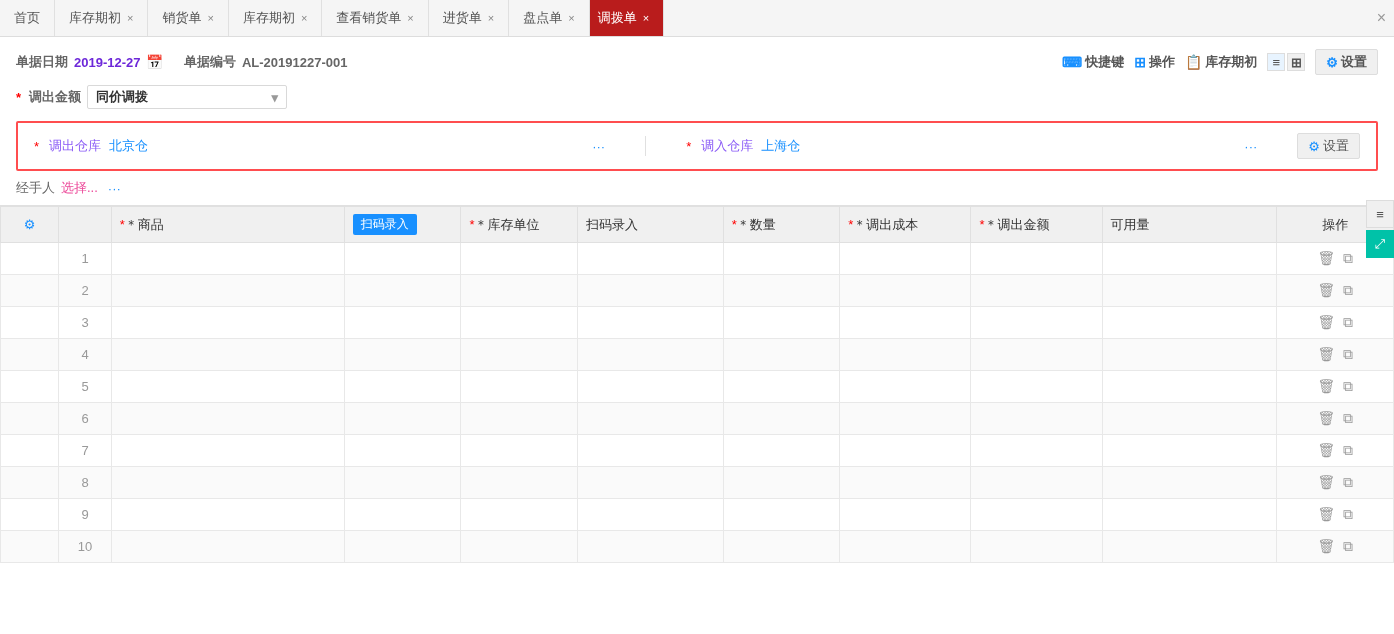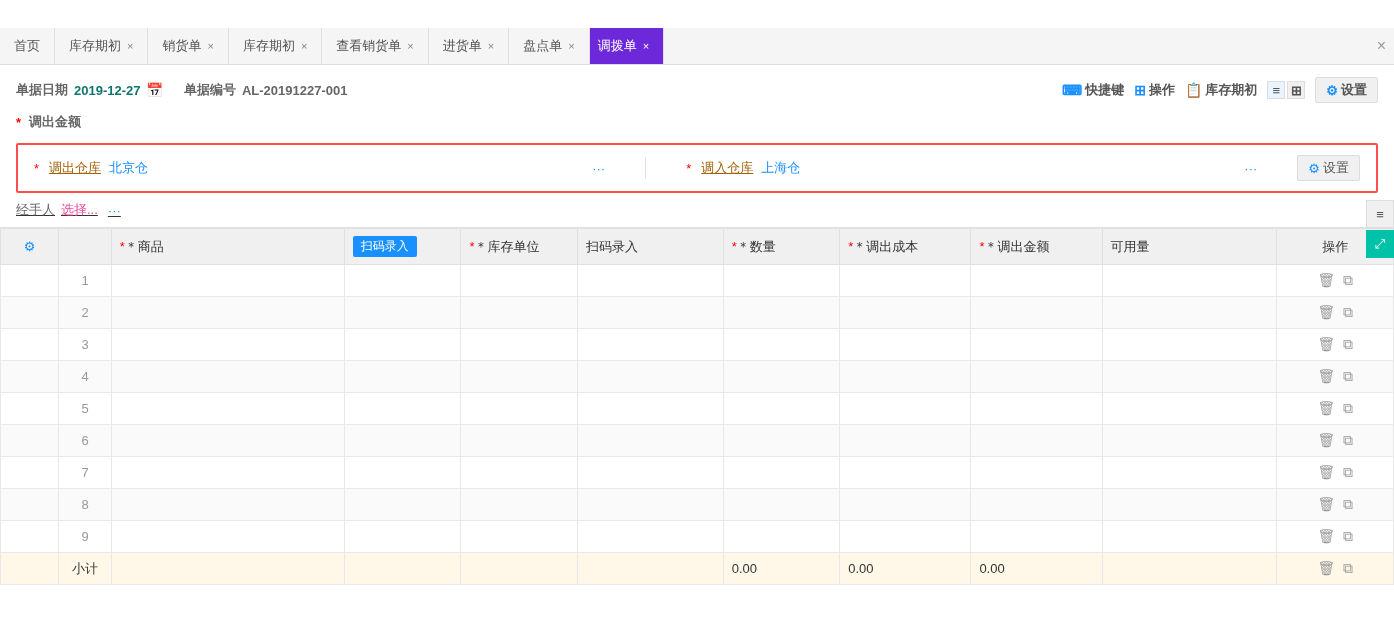--- a/index.html
+++ b/index.html
@@ -9,21 +9,21 @@
       align-items: center;
       padding: 0 14px;
       height: 36px;
       cursor: pointer;
       border-right: 1px solid #e0e0e0;
       color: #555;
       white-space: nowrap;
       background: #f5f5f5;
     }
     .tab-item.active {
-      background: #6d28d9;
+      background: #b91c1c;
       color: #fff;
       padding-left: 8px;
     }
     .tab-item .close-icon {
       margin-left: 6px;
       font-size: 11px;
       color: inherit;
       opacity: 0.7;
     }
     .tab-item.active .close-icon {
@@ -57,21 +57,21 @@
     }
     .field-label {
       color: #666;
       white-space: nowrap;
     }
     .required-star {
       color: #f00;
       margin-right: 2px;
     }
     .field-value {
-      color: #0f766e;
+      color: #6d28d9;
     }
     .calendar-icon {
       color: #1890ff;
       cursor: pointer;
       font-size: 14px;
     }
     .doc-no {
       color: #666;
     }
     .toolbar-right {
@@ -117,23 +117,22 @@
       align-items: center;
       gap: 40px;
     }
     .warehouse-field {
       display: flex;
       align-items: center;
       gap: 8px;
       flex: 1;
     }
     .warehouse-label {
-      color: #a16207;
+      color: #8b5cf6;
       white-space: nowrap;
-      text-decoration: underline;
     }
     .warehouse-value {
       color: #1890ff;
       font-weight: 500;
     }
     .dots-btn {
       color: #1890ff;
       cursor: pointer;
       margin-left: auto;
     }
@@ -142,21 +141,20 @@
       height: 20px;
       background: #e0e0e0;
     }
 
     
     .handler-row {
       display: flex;
       align-items: center;
       padding: 0 16px 8px 16px;
       gap: 6px;
-      text-decoration: underline;
     }
     .handler-placeholder {
       color: #ec4899;
     }
     .handler-dots {
       color: #1890ff;
       cursor: pointer;
       margin-left: 4px;
     }
 
@@ -280,21 +278,21 @@
       display: flex;
       align-items: center;
       cursor: pointer;
       color: #999;
       font-size: 16px;
     }
   </style>
 </head>
 <body>
 
-<div style="position:relative;margin-top:28px;">
+<div style="position:relative;">
 
   <div class="tab-bar-wrapper">
     <div style="display:flex;align-items:center;width:calc(100% - 30px);overflow:hidden;">
       <div class="tab-item">
         <span>首页</span>
       </div>
       <div class="tab-item">
         <span>库存期初</span>
         <span class="close-icon">×</span>
       </div>
@@ -358,20 +356,24 @@
           <span class="icon">⚙</span>
           <span>设置</span>
         </div>
       </div>
     </div>
 
     <div class="form-row" style="margin-bottom:6px;">
       <div class="field-group">
         <span class="required-star">*</span>
         <span class="field-label">调出金额</span>
+        <div style="display:flex;align-items:center;border:1px solid #d9d9d9;border-radius:2px;padding:2px 8px;width:200px;cursor:pointer;background:#fff;">
+          <span style="flex:1;">同价调拨</span>
+          <span style="color:#999;">▾</span>
+        </div>
       </div>
     </div>
   </div>
 
   <div class="highlight-section">
     <div class="warehouse-field">
       <span class="required-star">*</span>
       <span class="warehouse-label">调出仓库</span>
       <span class="warehouse-value">北京仓</span>
       <span class="dots-btn">···</span>
@@ -564,30 +566,30 @@
       <td class="col-spec"></td>
       <td class="col-qty"></td>
       <td class="col-cost"></td>
       <td class="col-amount"></td>
       <td class="col-avail"></td>
       <td class="col-ops" style="text-align:center;">
         <span class="op-icon" title="删除">🗑</span>
         <span class="op-icon" title="复制">⧉</span>
       </td>
     </tr>
-          <tr class="subtotal-row">
-      <td class="col-settings"></td>
-      <td class="row-num">小计</td>
-      <td class="col-product"></td>
-      <td style="width:80px;"></td>
-      <td class="col-unit"></td>
-      <td class="col-spec"></td>
-      <td class="col-qty">0.00</td>
-      <td class="col-cost">0.00</td>
-      <td class="col-amount">0.00</td>
+          <tr>
+      <td class="col-settings"></td>
+      <td class="row-num">10</td>
+      <td class="col-product"></td>
+      <td style="width:80px;"></td>
+      <td class="col-unit"></td>
+      <td class="col-spec"></td>
+      <td class="col-qty"></td>
+      <td class="col-cost"></td>
+      <td class="col-amount"></td>
       <td class="col-avail"></td>
       <td class="col-ops" style="text-align:center;">
         <span class="op-icon" title="删除">🗑</span>
         <span class="op-icon" title="复制">⧉</span>
       </td>
     </tr>
         </tbody>
     </table>
   </div>
 </div>

